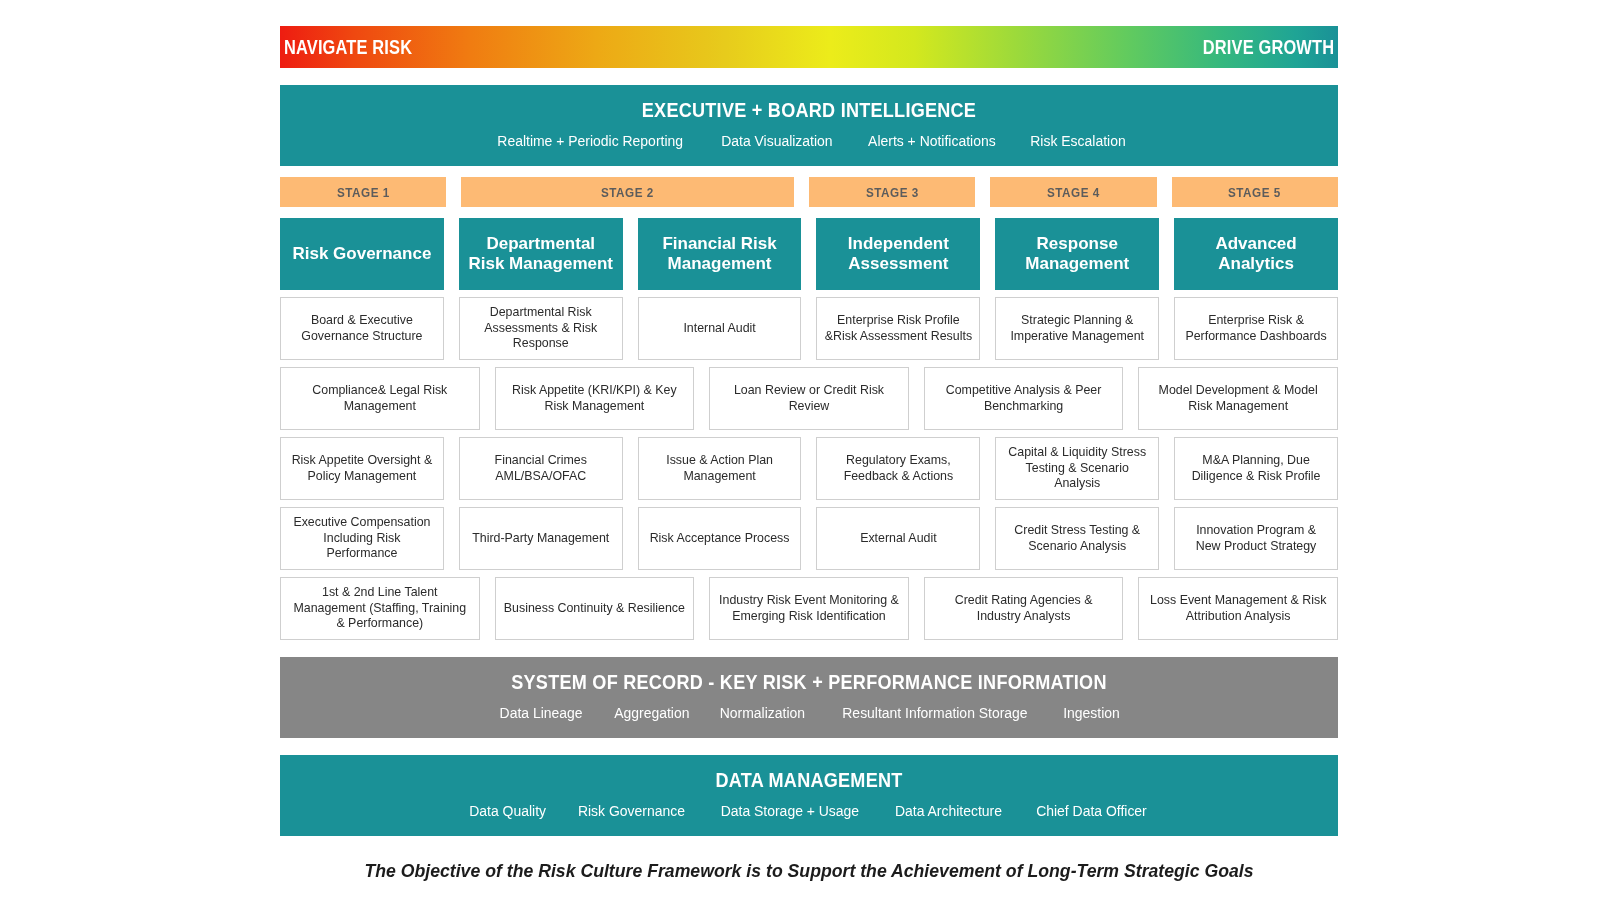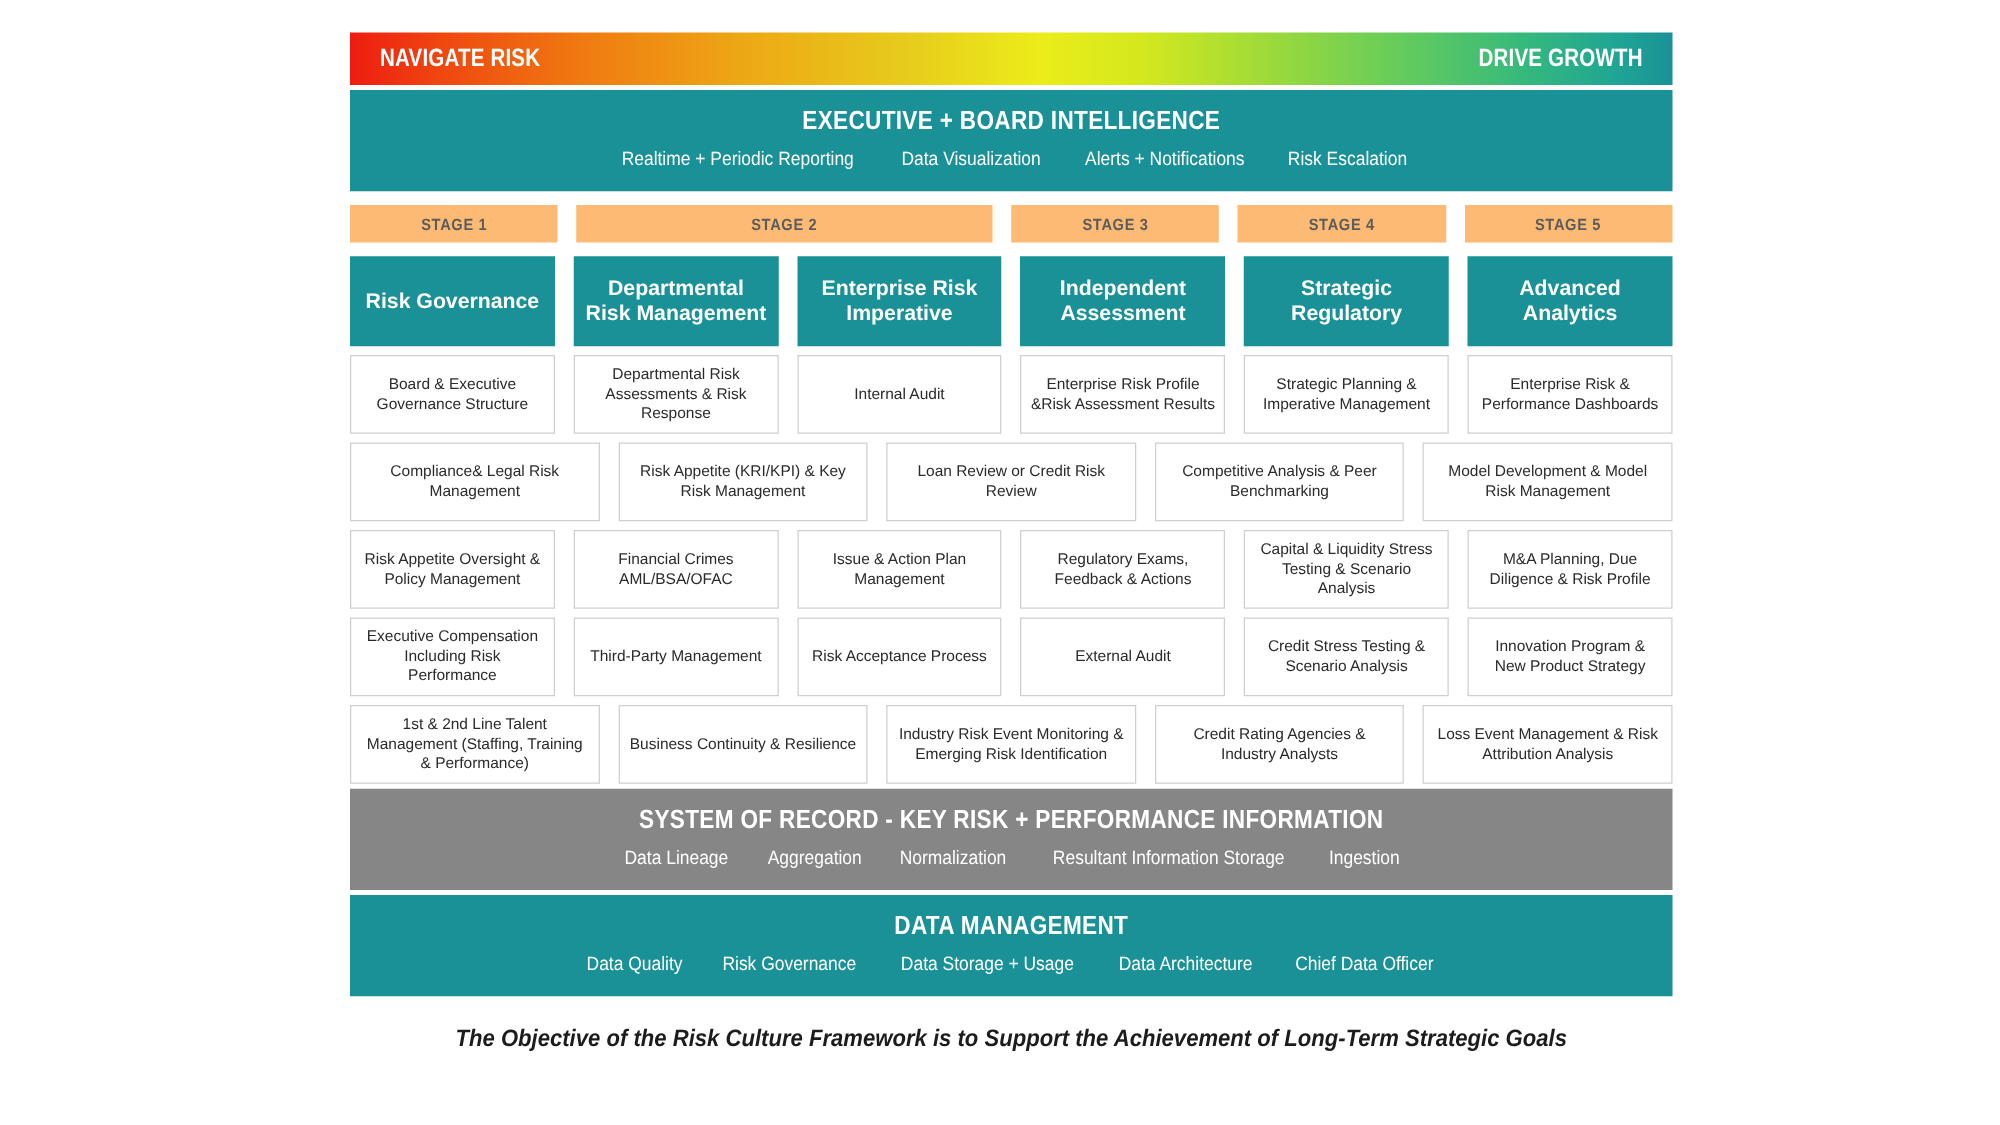--- a/index.html
+++ b/index.html
@@ -39,39 +39,39 @@
         #ecec1a 52%,
         #d3e81e 60%,
         #9ad93c 70%,
         #62cb5e 80%,
         #35b87e 89%,
         #1fa495 96%,
         #1a9197 100%);
     display: flex;
     align-items: center;
     justify-content: space-between;
-    padding: 0 24px;
+    padding: 0 4px;
     box-sizing: border-box;
   }
   .gradient-bar .edge-label {
     color: #ffffff;
     font-size: 20px;
     font-weight: 700;
     letter-spacing: 0.2px;
     transform: scaleX(0.82);
     transform-origin: left center;
     white-space: nowrap;
   }
   .gradient-bar .edge-label.right {
     transform-origin: right center;
   }
 
   
   .band {
-    margin-top: 4px;
+    margin-top: 17px;
     padding: 13px 0 16px 0;
     text-align: center;
     box-sizing: border-box;
   }
   .band.teal  { background: #1a9197; }
   .band.gray  { background: #868686; }
 
   .band-title {
     color: #ffffff;
     font-size: 21px;
@@ -216,27 +216,27 @@
     </div>
 
     <div class="grid-row">
       <div class="col pillar">
         <span class="pillar-label">Risk Governance</span>
       </div>
       <div class="col pillar">
         <span class="pillar-label">Departmental Risk Management</span>
       </div>
       <div class="col pillar">
-        <span class="pillar-label">Enterprise Risk Imperative</span>
+        <span class="pillar-label">Financial Risk Management</span>
       </div>
       <div class="col pillar">
         <span class="pillar-label">Independent Assessment</span>
       </div>
       <div class="col pillar">
-        <span class="pillar-label">Strategic Regulatory</span>
+        <span class="pillar-label">Response Management</span>
       </div>
       <div class="col pillar">
         <span class="pillar-label">Advanced Analytics</span>
       </div>
     </div>
 
     <div class="cards-row">
       <div class="card">
           <span class="card-text">Board &amp; Executive Governance Structure</span>
         </div>

